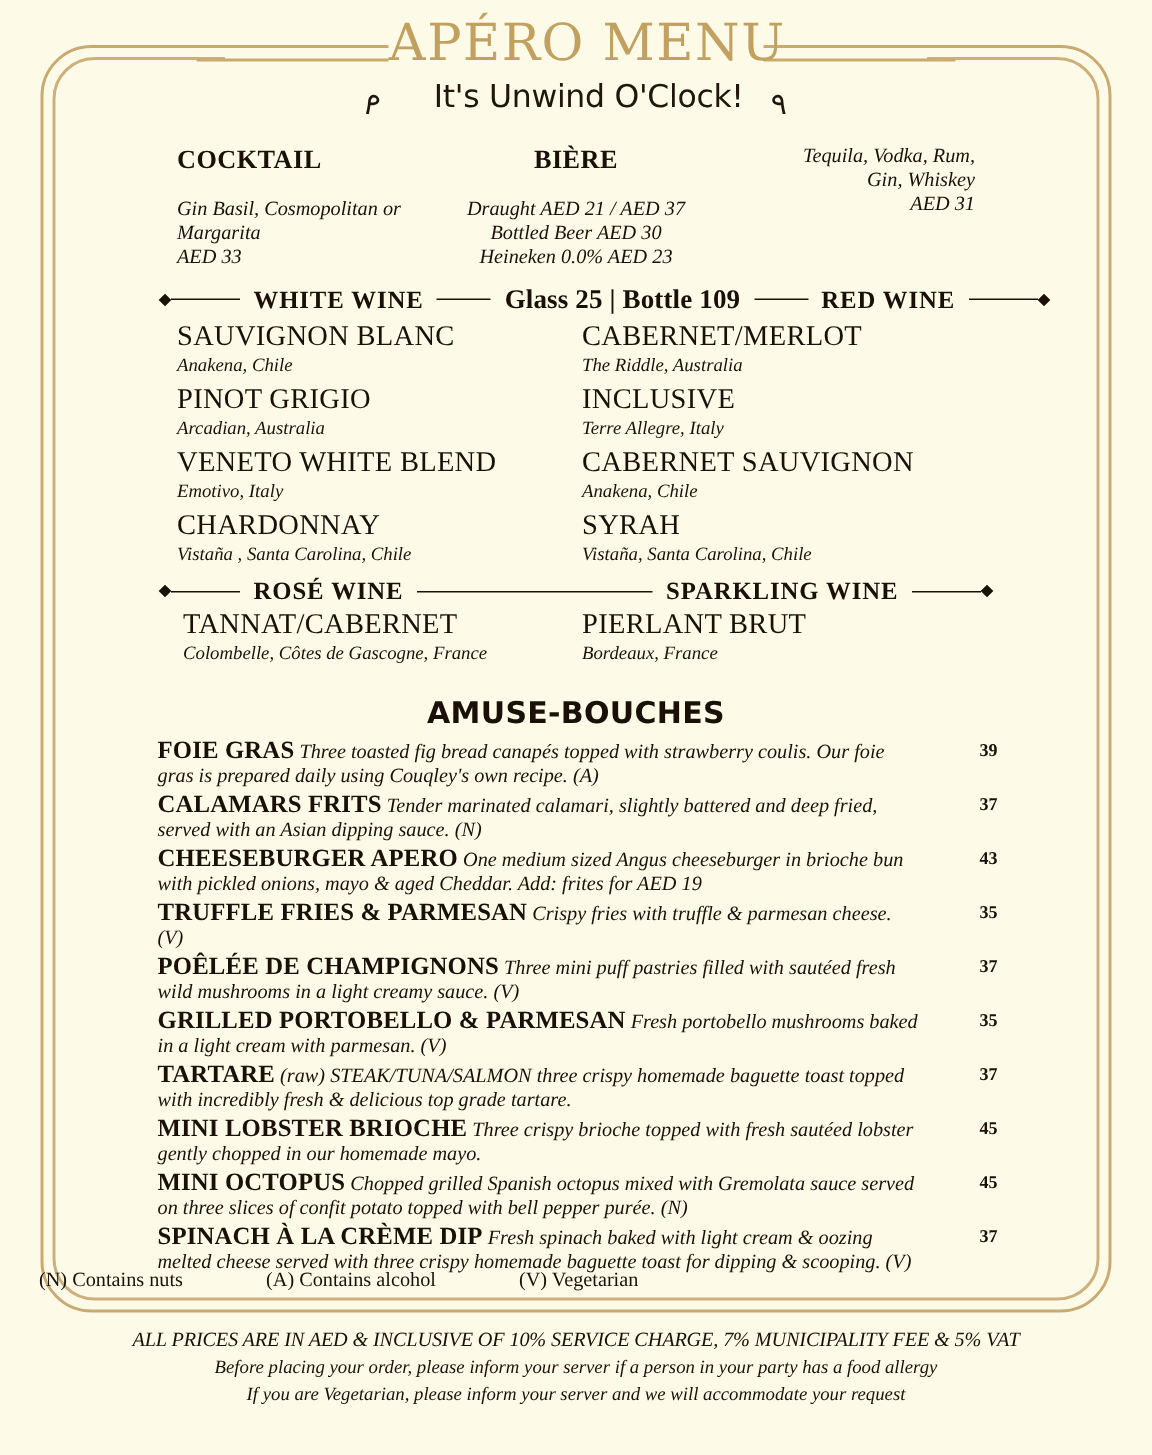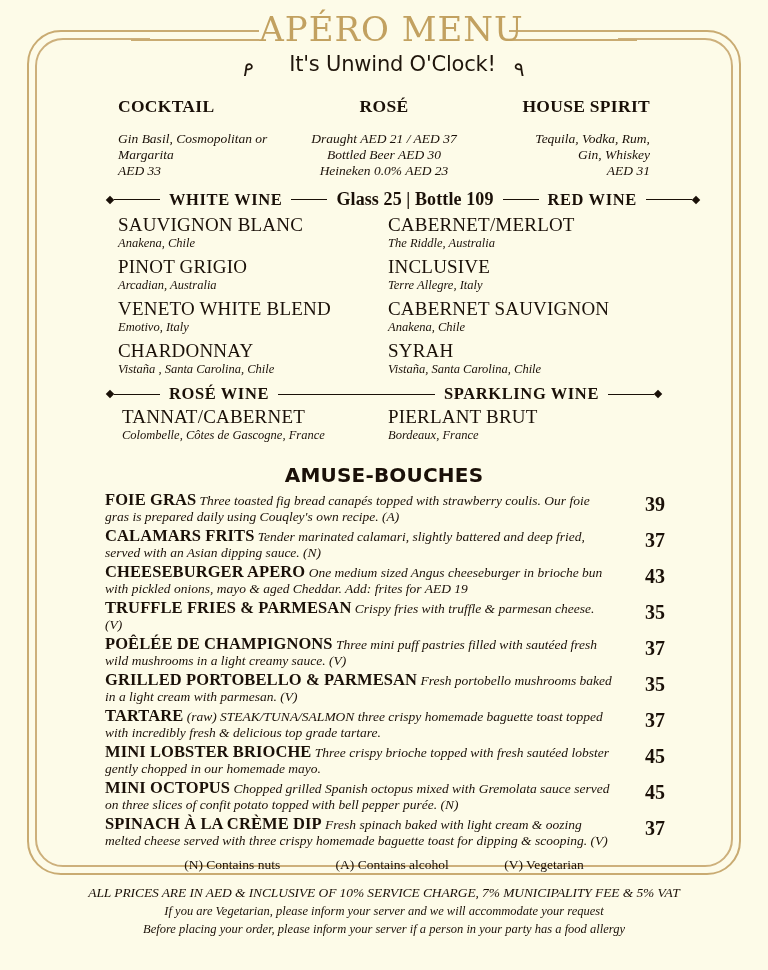--- a/index.html
+++ b/index.html
@@ -244,36 +244,35 @@
     font-family: "Liberation Serif", serif;
     font-style: italic;
     font-size: 13.5px;
   }
   .ab-price {
     position: absolute;
     right: 0;
     top: 1px;
     font-family: "Liberation Serif", serif;
     font-weight: bold;
-    font-size: 20px;
+    font-size: 12px;
     width: 32px;
     text-align: right;
   }
 
   
   .legend {
     position: absolute;
     top: 845px;
     left: 0;
     width: 768px;
-    text-align: center;
+    text-align: left;
     font-family: "Liberation Serif", serif;
     font-size: 13.5px;
     z-index: 2;
-    margin-top: 12px;
   }
   .legend span { margin: 0 26px; }
   .footer {
     position: absolute;
     top: 884px;
     left: 0;
     width: 768px;
     text-align: center;
     z-index: 2;
   }
@@ -310,27 +309,26 @@
 </div>
 
 <div class="drinks">
   <div class="drink-col c1">
     <div class="drink-head">COCKTAIL</div>
     <div class="drink-line">Gin Basil, Cosmopolitan or</div>
     <div class="drink-line">Margarita</div>
     <div class="drink-line">AED 33</div>
   </div>
   <div class="drink-col c2">
-    <div class="drink-head">ROSÉ</div>
+    <div class="drink-head">BIÈRE</div>
     <div class="drink-line">Draught AED 21 / AED 37</div>
     <div class="drink-line">Bottled Beer AED 30</div>
     <div class="drink-line">Heineken 0.0% AED 23</div>
   </div>
   <div class="drink-col c3">
-    <div class="drink-head">HOUSE SPIRIT</div>
     <div class="drink-line">Tequila, Vodka, Rum,</div>
     <div class="drink-line">Gin, Whiskey</div>
     <div class="drink-line">AED 31</div>
   </div>
 </div>
 
 <div class="rule-row" style="top:189px;">
   <div class="diamond"></div>
   <div class="bar short"></div>
   <div class="lbl">WHITE WINE</div>
@@ -481,15 +479,15 @@
 </div>
 
 <div class="legend">
   <span>(N) Contains nuts</span>
   <span>(A) Contains alcohol</span>
   <span>(V) Vegetarian</span>
 </div>
 
 <div class="footer">
   <div class="footer-line1">ALL PRICES ARE IN AED &amp; INCLUSIVE OF 10% SERVICE CHARGE, 7% MUNICIPALITY FEE &amp; 5% VAT</div>
+  <div class="footer-line">Before placing your order, please inform your server if a person in your party has a food allergy</div>
   <div class="footer-line">If you are Vegetarian, please inform your server and we will accommodate your request</div>
-  <div class="footer-line">Before placing your order, please inform your server if a person in your party has a food allergy</div>
 </div>
 
 </body></html>

